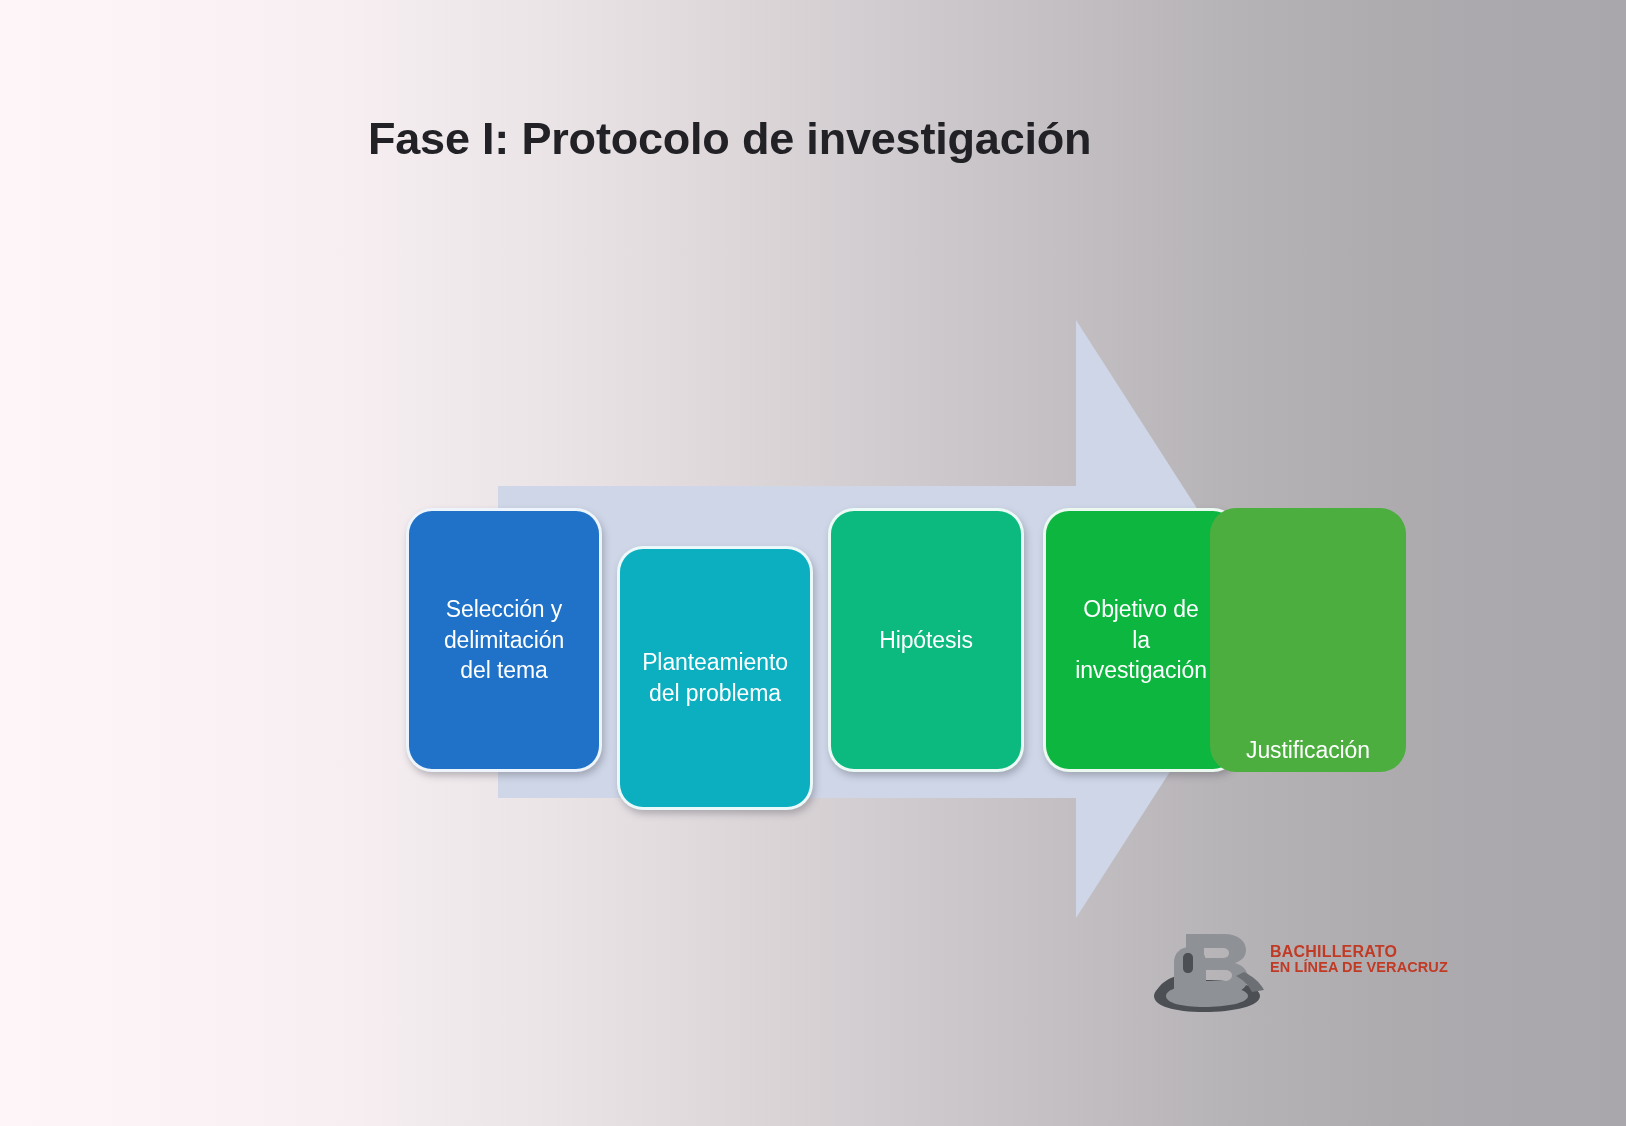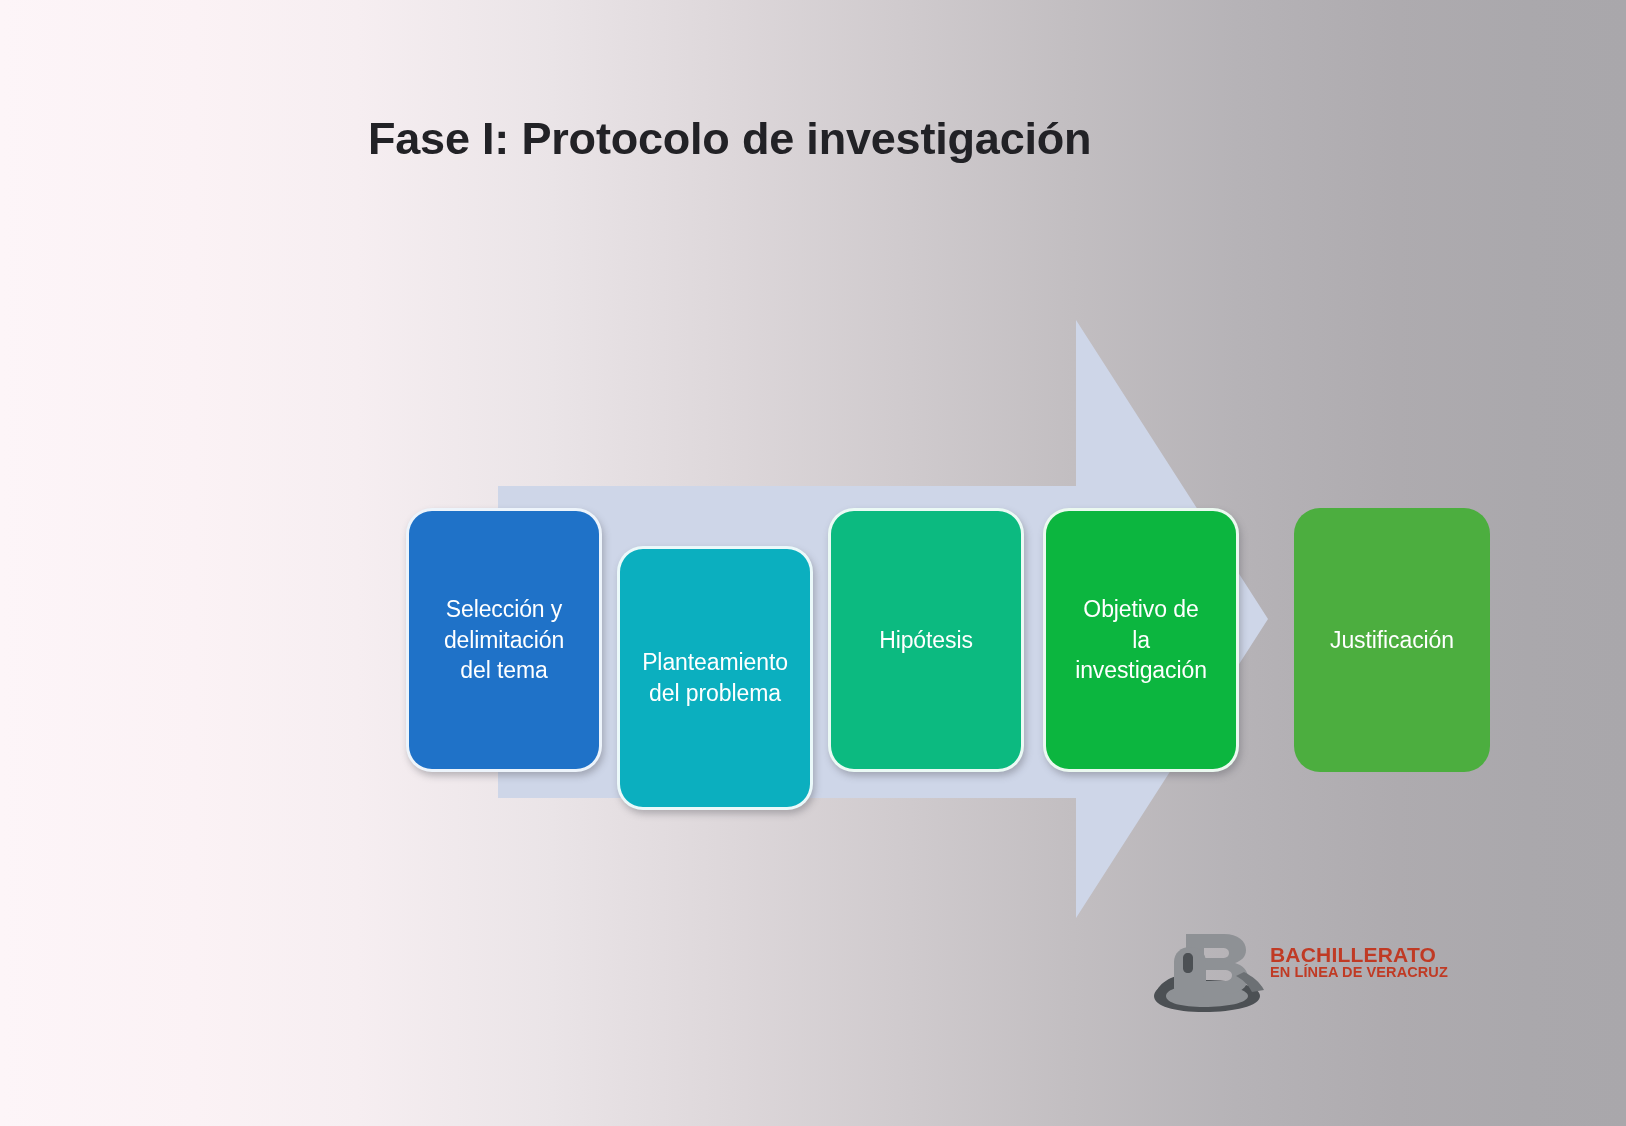--- a/index.html
+++ b/index.html
@@ -88,21 +88,21 @@
     line-height: 1.34;
     text-align: center;
     font-weight: 400;
     white-space: pre-line;
     letter-spacing: -0.1px;
   }
   .stage:nth-child(1) { left: 0px; }
   .stage:nth-child(2) { left: 211px; }
   .stage:nth-child(3) { left: 422px; }
   .stage:nth-child(4) { left: 637px; }
-  .stage:nth-child(5) { left: 888px; }
+  .stage:nth-child(5) { left: 804px; align-items: flex-end; }
 
   
   #logo {
     position: absolute;
     left: 1148px;
     top: 920px;
     width: 268px;
     height: 96px;
   }
   #logo-mark {
@@ -112,21 +112,21 @@
     width: 120px;
     height: 88px;
   }
   #logo-text {
     position: absolute;
     left: 122px;
     top: 24px;
     width: 150px;
   }
   #logo-line1 {
-    font-size: 21px;
+    font-size: 16px;
     font-weight: bold;
     color: #c03a24;
     letter-spacing: 0.2px;
     line-height: 1.0;
     white-space: nowrap;
   }
   #logo-line2 {
     font-size: 14.5px;
     font-weight: bold;
     color: #c03a24;

